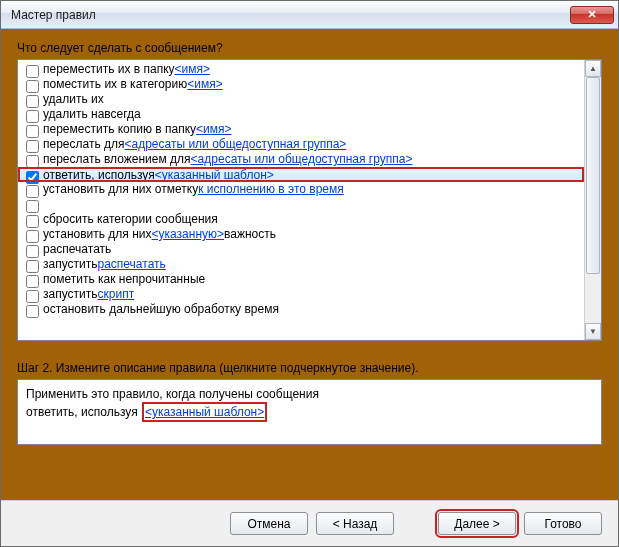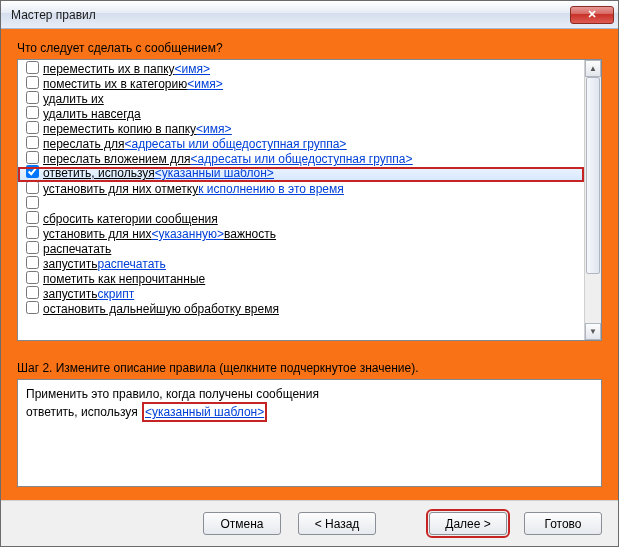--- a/index.html
+++ b/index.html
@@ -8,21 +8,21 @@
     font-family: "Segoe UI", Tahoma, sans-serif;
     font-size: 12px;
     background: #ececec;
     width: 619px;
     height: 547px;
     overflow: hidden;
   }
   .window {
     width: 619px;
     height: 547px;
-    background: #f97316;
+    background: #a16207;
     border: 1px solid #6b6b6b;
     display: flex;
     flex-direction: column;
   }
   .titlebar {
     height: 28px;
     background: linear-gradient(to bottom, #ffffff 0%, #e6ecf5 45%, #d5deee 46%, #e8eef7 100%);
     border-bottom: 1px solid #a8b8d0;
     display: flex;
     align-items: center;
@@ -73,26 +73,25 @@
     font-size:8px;color:#555;cursor:pointer;
   }
   .sb-track{flex:1;background:#efefef;position:relative;}
   .sb-thumb{
     position:absolute;left:1px;right:1px;top:0;height:80%;
     background:linear-gradient(to right,#f5f7fb,#dfe5ef);
     border:1px solid #b0b6bf;border-radius:2px;
   }
   .action-row {
     display: flex;
-    align-items: flex-end;
+    align-items: flex-start;
     padding: 0 4px;
     height: 15px;
     line-height: 15px;
     white-space: nowrap;
-    text-decoration: underline;
   }
   .action-row.selected {
     background: linear-gradient(to bottom,#eaf3ff,#d6e8ff);
     border-top:1px solid #b8d6fb;
     border-bottom:1px solid #b8d6fb;
     outline: 2px solid #c62424;
     outline-offset: -2px;
   }
   .chk {
     width:13px;height:13px;
@@ -100,38 +99,38 @@
     flex-shrink:0;
   }
   .lnk {
     color: #0040d8;
     text-decoration: underline;
     cursor: pointer;
   }
   .step2-label { margin-top: 20px; margin-bottom: 4px; }
   .desc-box {
     border: 1px solid #828790;
-    height: 108px;
+    height: 66px;
     padding: 6px 8px;
     background:#fff;
     line-height: 16px;
   }
   .desc-box .hl {
     display:inline-block;
     border: 2px solid #c62424;
     padding: 0 1px;
     margin-left:1px;
   }
   .footer {
     border-top: 1px solid #d0d0d0;
     height: 46px;
     display: flex;
     align-items: center;
     justify-content: flex-end;
-    gap: 17px;
+    gap: 8px;
     padding: 0 16px;
     background: #f0f0f0;
   }
   .btn {
     min-width: 78px;
     height: 23px;
     background: linear-gradient(to bottom,#fdfdfd,#e6e9ee);
     border: 1px solid #8a8e96;
     border-radius: 3px;
     font-size: 12px;

